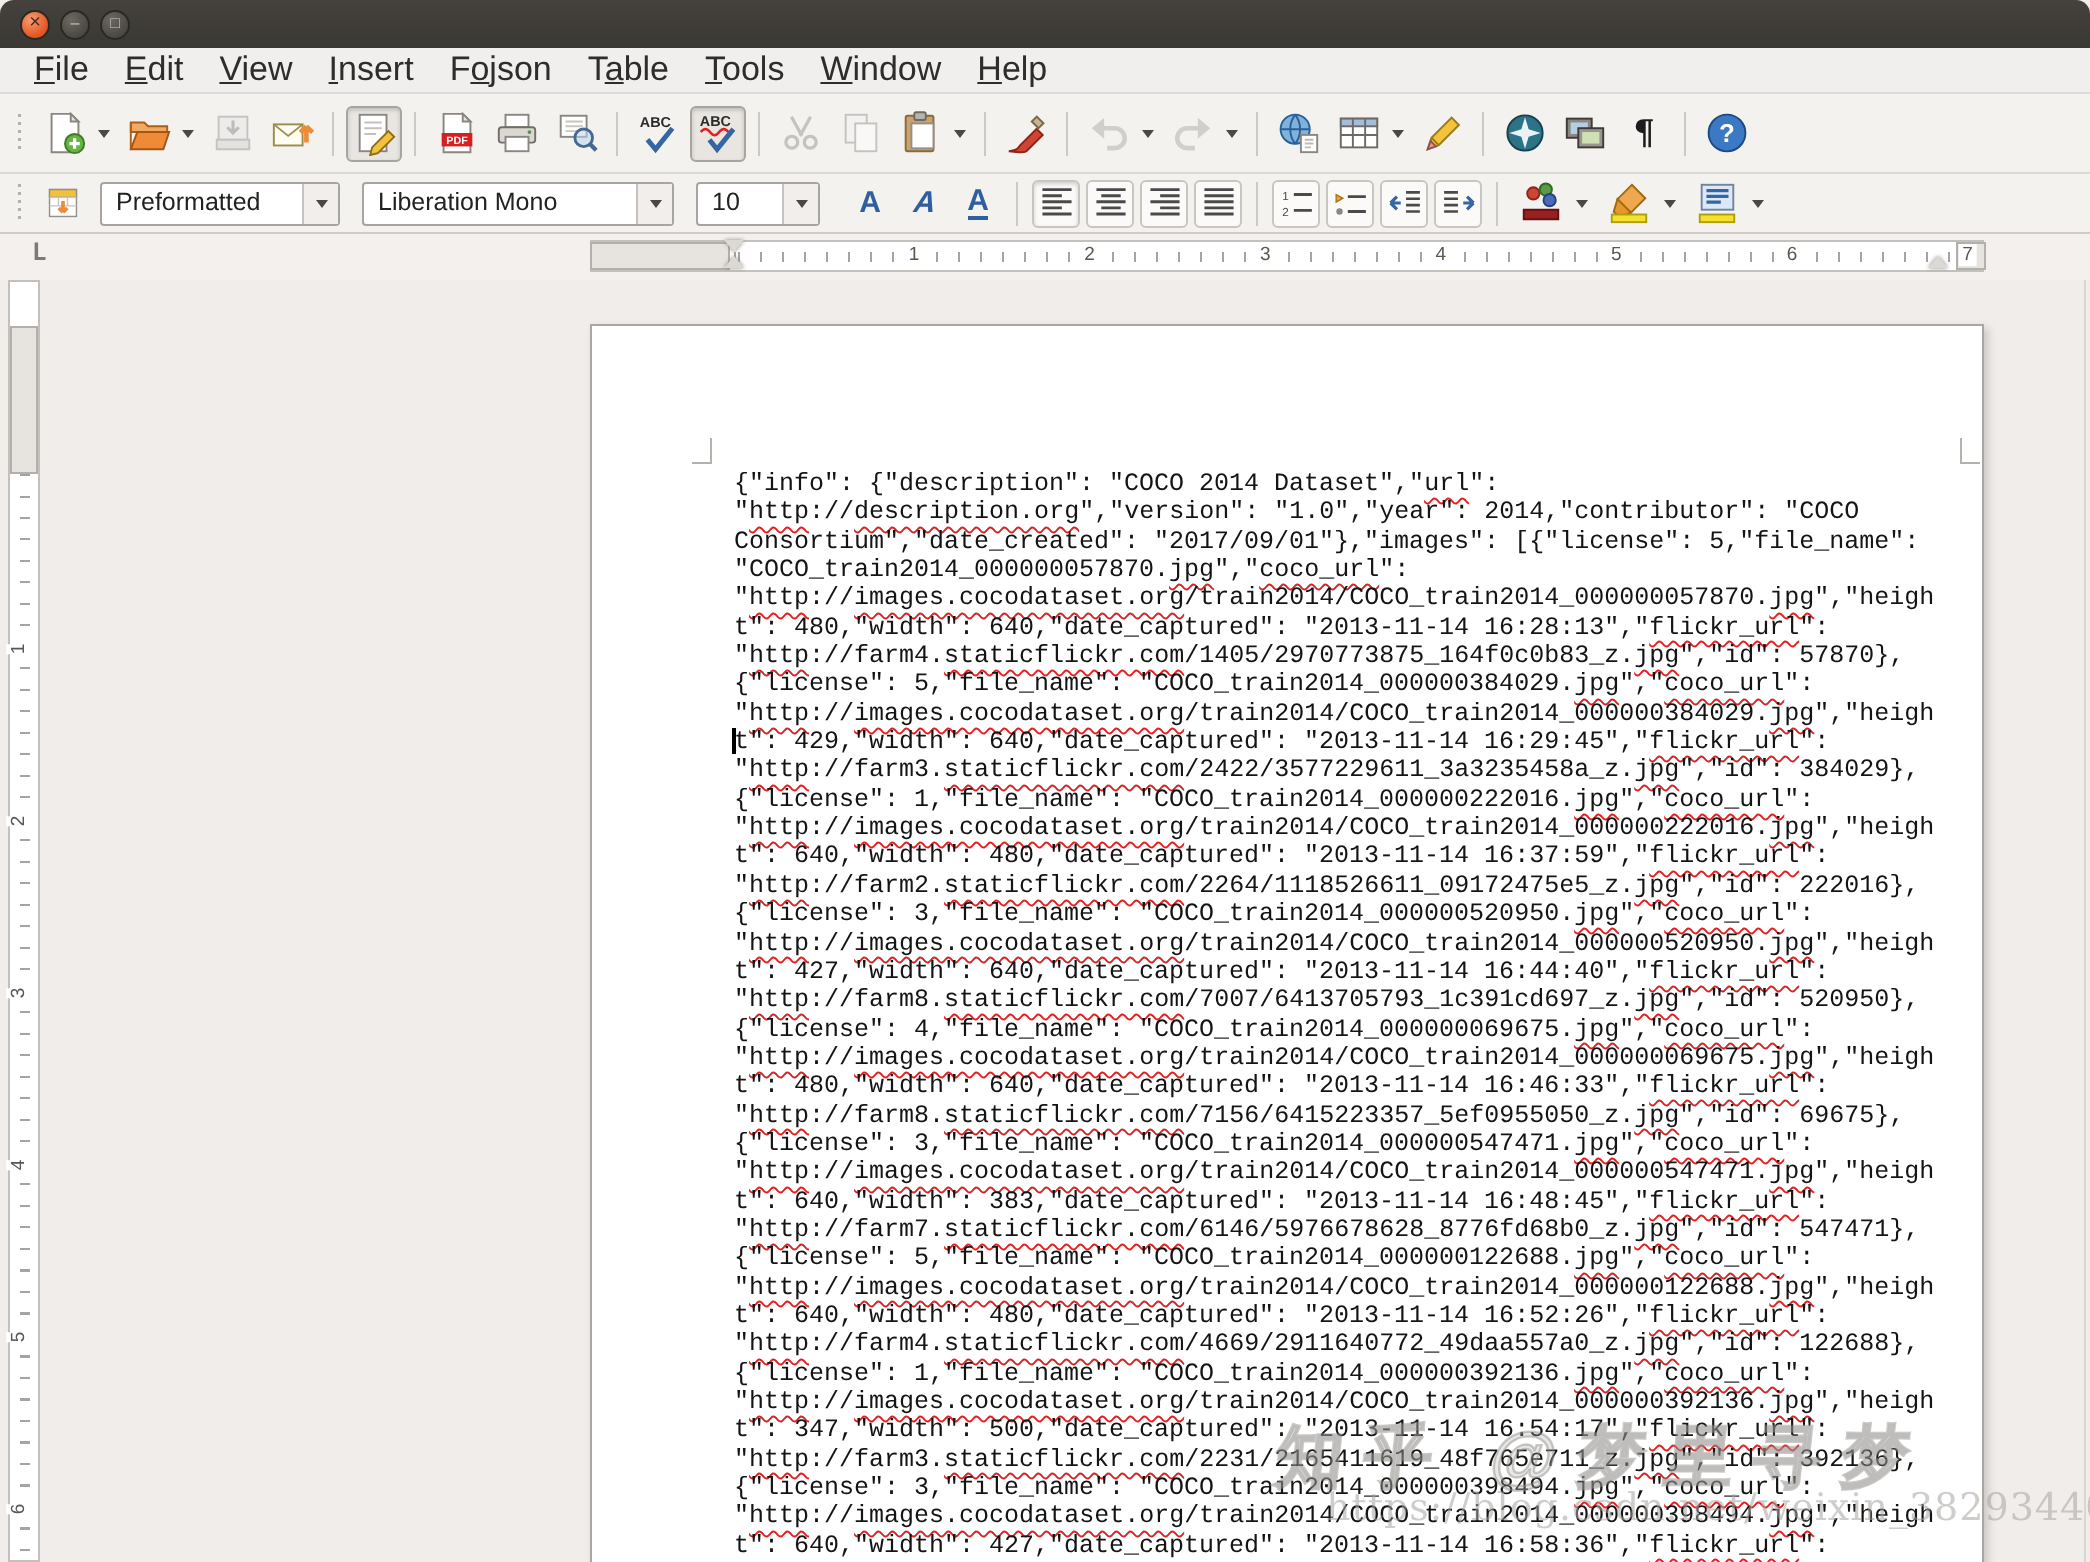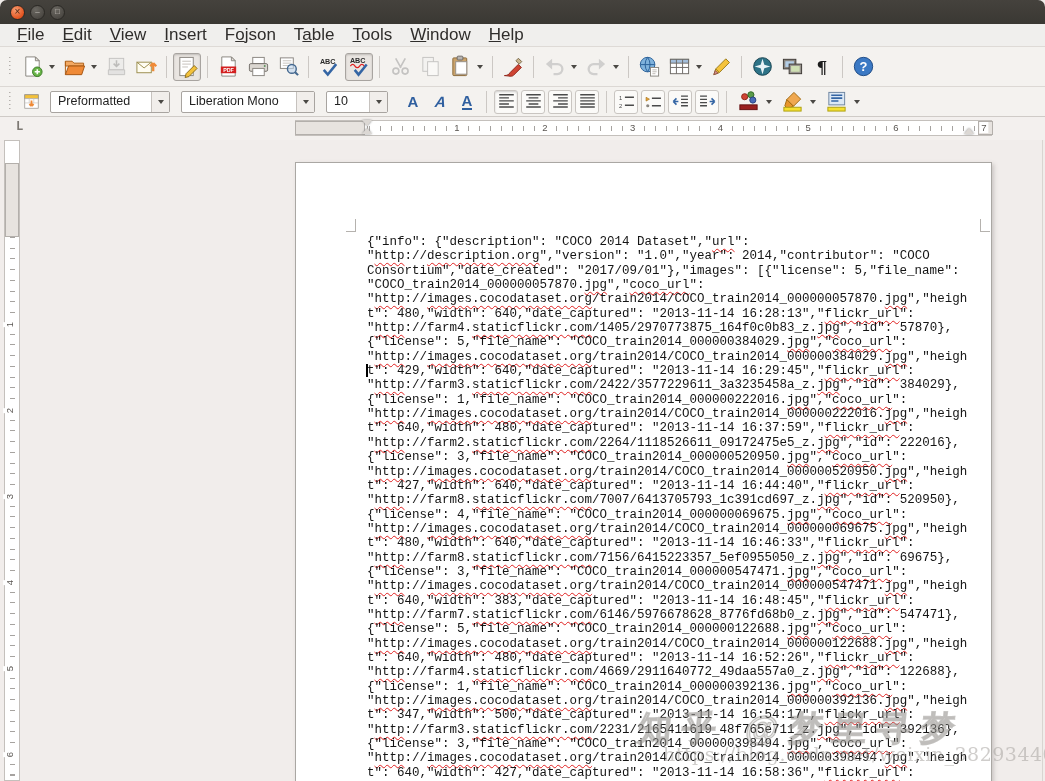--- a/index.html
+++ b/index.html
@@ -354,21 +354,21 @@
         </svg>
     </div>
 
     <div class="combo" style="width:120px;">
       <div class="val" style="flex:1;">Preformatted</div>
       <div class="dd">
           <div class="caret"></div>
         </div>
     </div>
 
-    <div class="combo" style="width:134px;">
+    <div class="combo" style="width:156px;">
       <div class="val" style="flex:1;">Liberation Mono</div>
       <div class="dd">
           <div class="caret"></div>
         </div>
     </div>
 
     <div class="combo" style="width:62px;">
       <div class="val" style="flex:1;">10</div>
       <div class="dd">
           <div class="caret"></div>

